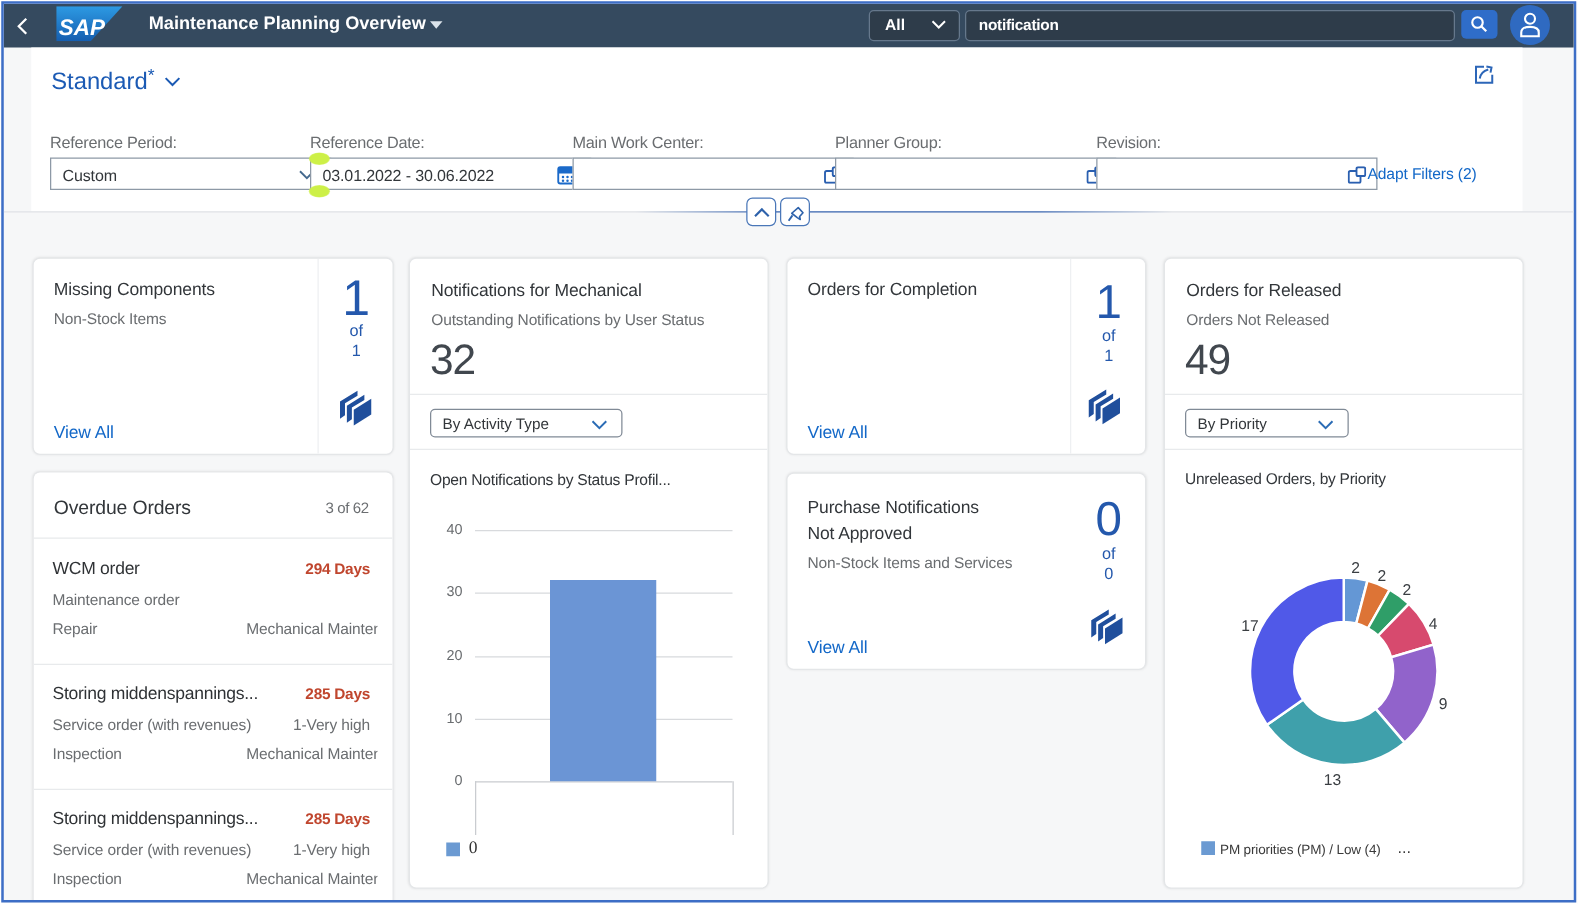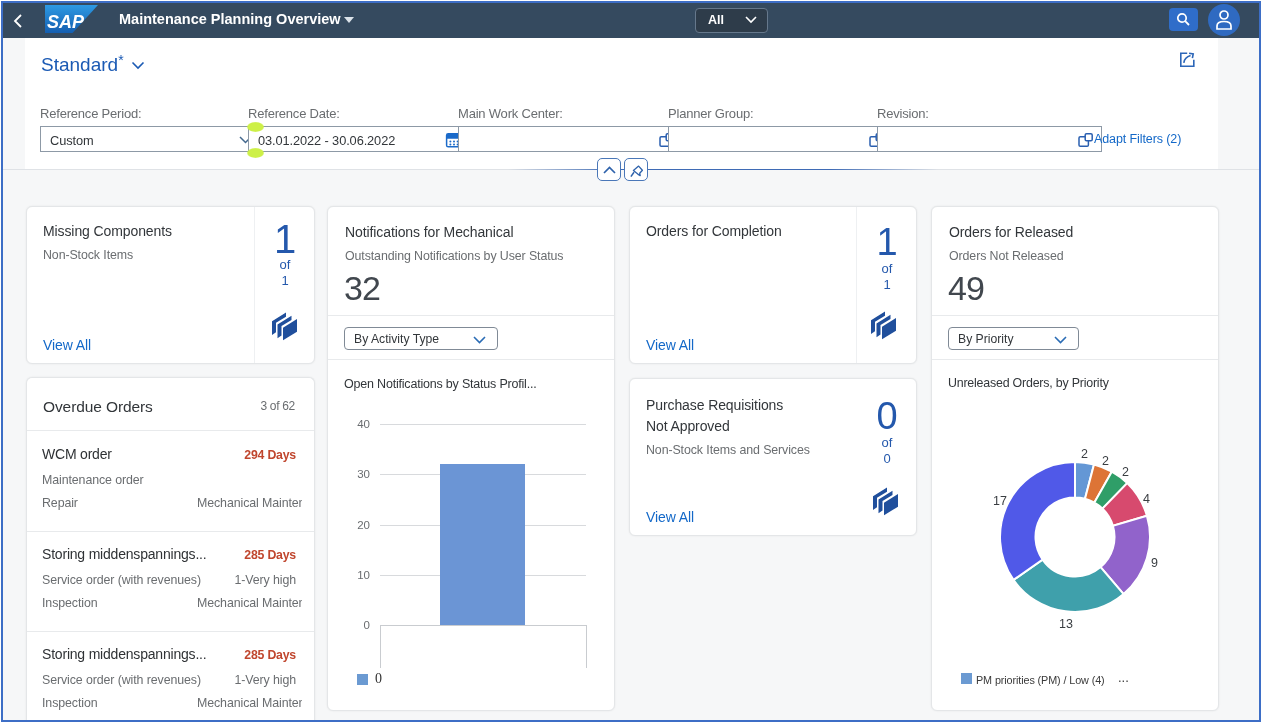--- a/index.html
+++ b/index.html
@@ -52,20 +52,23 @@
       <text x="2" y="23" font-size="18" font-weight="bold" font-style="italic" fill="#fff" font-family="Liberation Sans">SAP</text>
     </svg>
     <div class="abs" style="left:116px;top:8px;font-size:14.5px;font-weight:700;color:#fff;white-space:nowrap;letter-spacing:0">Maintenance Planning Overview</div>
     <div class="abs" style="left:341px;top:14px;width:0;height:0;border-left:5px solid transparent;border-right:5px solid transparent;border-top:6px solid #dbe3ea"></div>
     <div class="shellbox" style="left:692px;width:73px;">
       <div class="abs" style="left:12px;top:4px;font-weight:700;font-size:12.5px">All</div>
       <svg class="abs" style="right:10px;top:7px" width="12" height="8" viewBox="0 0 12 8">
           <path d="M1 1 L6 6 L11 1" fill="none" stroke="#fff" stroke-width="1.6"></path>
         </svg>
     </div>
+    <div class="shellbox" style="left:769px;width:392px;">
+      <div class="abs" style="left:10px;top:4px;font-weight:700;font-size:12.3px;letter-spacing:-0.2px">notification</div>
+    </div>
     <div class="abs" style="left:1166px;top:5px;width:29px;height:23px;background:#2f6dc9;border-radius:4px">
       <svg class="abs" style="left:7px;top:4px" width="15" height="15" viewBox="0 0 15 15">
           <circle cx="6" cy="6" r="4.2" fill="none" stroke="#fff" stroke-width="1.7"></circle>
           <path d="M9.2 9.2 L13 13" stroke="#fff" stroke-width="1.8"></path>
         </svg>
     </div>
     <div class="abs" style="left:1205px;top:1px;width:32px;height:32px;background:#2f6ac1;border-radius:50%">
       <svg class="abs" style="left:7px;top:5px" width="18" height="22" viewBox="0 0 18 22">
           <circle cx="9" cy="6" r="4" fill="none" stroke="#fff" stroke-width="1.7"></circle>
           <path d="M2 20 L2 17 Q2 12.5 9 12.5 Q16 12.5 16 17 L16 20 Z" fill="none" stroke="#fff" stroke-width="1.7"></path>
@@ -233,21 +236,21 @@
     <svg class="abs" style="left:239px;top:98px" width="31" height="36" viewBox="0 0 31 33" preserveAspectRatio="none">
       <g fill="#204f9c">
           <path d="M2 14 L16 6 L16 9.8 L6 15.3 L6 24 L2 26.5 Z"></path>
           <path d="M7.5 17 L21.5 9 L21.5 12.8 L11.5 18.3 L11.5 27 L7.5 29.5 Z"></path>
           <path d="M13 20 L27 12 L27 23.5 L13 31.5 Z"></path>
         </g>
     </svg>
   </div>
 
   <div class="card" style="left:626px;top:375px;width:288px;height:158px">
-    <div class="ctitle" style="left:16px;top:18px">Purchase Requisitions</div>
+    <div class="ctitle" style="left:16px;top:18px">Purchase Notifications</div>
     <div class="ctitle" style="left:16px;top:39px">Not Approved</div>
     <div class="csub" style="left:16px;top:64px">Non-Stock Items and Services</div>
     <div class="link" style="left:16px;top:130px">View All</div>
     <div class="abs kpiblue" style="left:226px;top:16px;width:62px;font-size:38px;font-weight:400">0</div>
     <div class="abs kpiblue" style="left:226px;top:56px;width:62px;font-size:13px">of</div>
     <div class="abs kpiblue" style="left:226px;top:72px;width:62px;font-size:13px">0</div>
     <svg class="abs" style="left:241px;top:102px" width="31" height="36" viewBox="0 0 31 33" preserveAspectRatio="none">
       <g fill="#204f9c">
           <path d="M2 14 L16 6 L16 9.8 L6 15.3 L6 24 L2 26.5 Z"></path>
           <path d="M7.5 17 L21.5 9 L21.5 12.8 L11.5 18.3 L11.5 27 L7.5 29.5 Z"></path>

